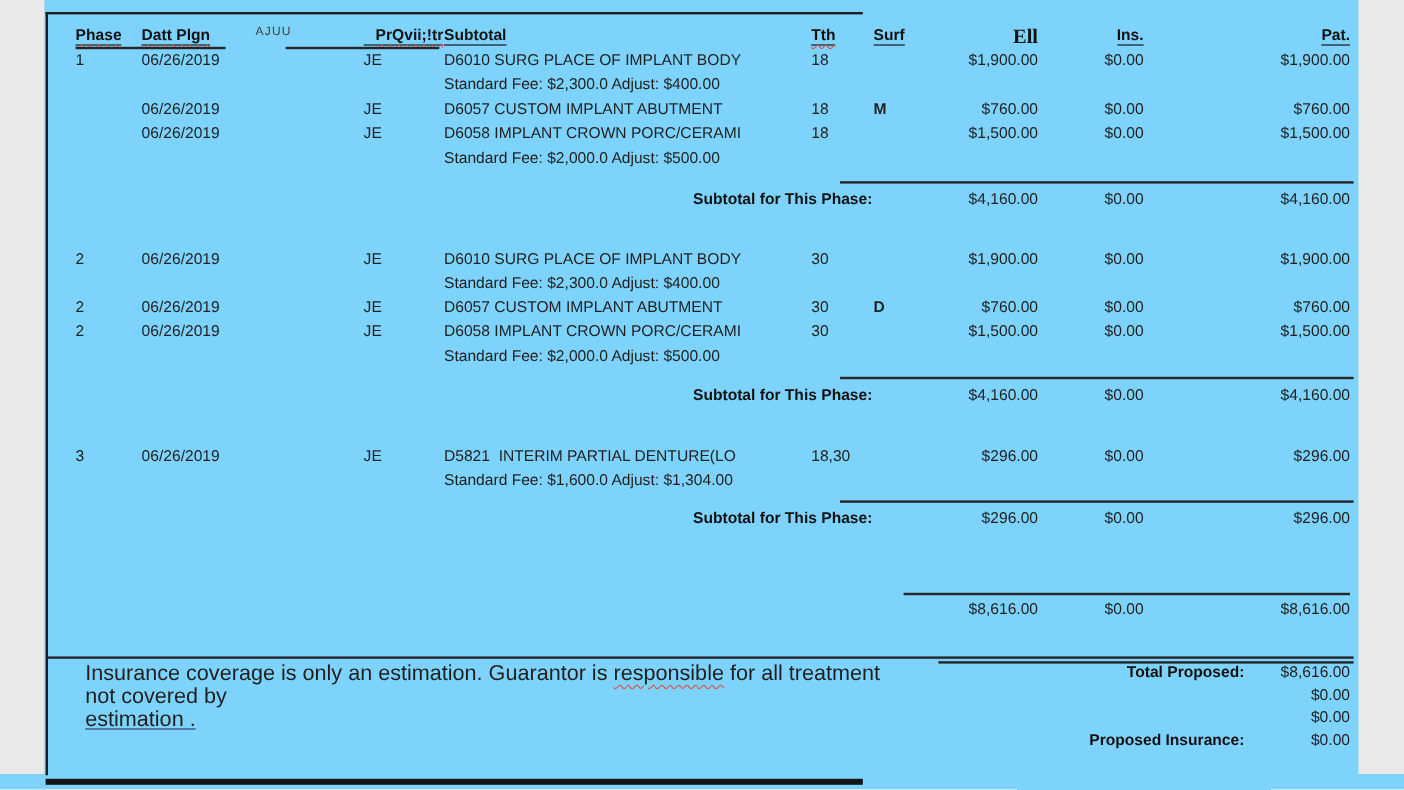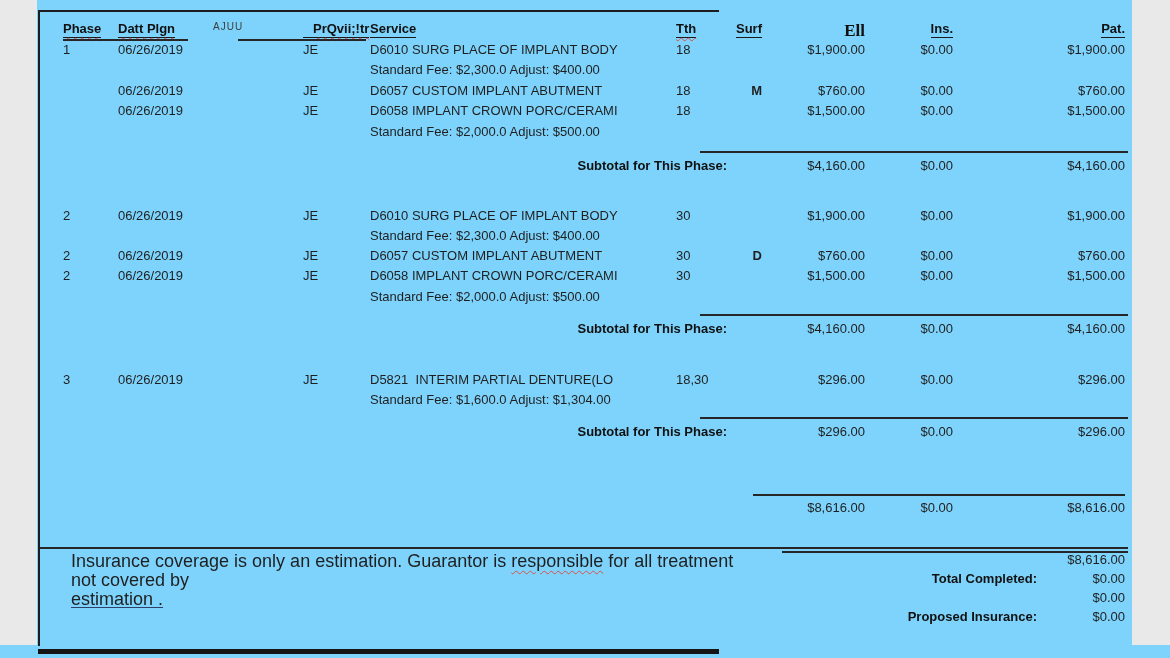--- a/index.html
+++ b/index.html
@@ -19,21 +19,21 @@
 
   .row { position:absolute; left:0; height:18px; width:1094px; font-size:13px; }
   .cell { position:absolute; top:0; white-space:pre; }
 
   .c-phase   { left:25px;  width:50px; }
   .c-date    { left:80px;  width:100px; }
   .c-ajuu    { left:175px; width:75px; }
   .c-prov    { left:255px; width:80px; text-indent:10px; }
   .c-service { left:332px; width:310px; }
   .c-tth     { left:638px; width:52px; }
-  .c-surf    { left:690px; width:34px; text-align:right; font-weight:bold; }
+  .c-surf    { left:690px; width:34px; text-align:left; font-weight:bold; }
   .c-fee     { left:733px; width:94px;  text-align:right; }
   .c-ins     { left:853px; width:62px;  text-align:right; }
   .c-pat     { left:988px; width:99px;  text-align:right; }
 
   .hdr-row { top:21px; }
   .hdr { font-weight:bold; color:#111; }
   .hdr .u { border-bottom:1.5px solid #1a1a1a; padding-bottom:1px; display:inline-block; }
   .sqg { text-decoration-line:underline; text-decoration-style:wavy; text-decoration-color:#d9534a;
          text-decoration-thickness:1px; text-underline-offset:4px; }
   .hdr-ajuu { font-weight:normal; color:#3d3d3d; font-size:10px; letter-spacing:1px; }
@@ -71,21 +71,21 @@
   <div class="vline"></div>
   <div class="botbar"></div>
 
   <div class="page">
 
     <div class="row hdr-row">
       <span class="cell c-phase hdr"><span class="u sqg">Phase</span></span>
       <span class="cell c-date hdr"><span class="u sqg">Datt Plgn</span></span>
       <span class="cell c-ajuu hdr-ajuu">AJUU</span>
       <span class="cell c-prov hdr"><span class="u sqg">PrQvii;!tr</span></span>
-      <span class="cell c-service hdr"><span class="u">Service</span></span>
+      <span class="cell c-service hdr"><span class="u">Subtotal</span></span>
       <span class="cell c-tth hdr"><span class="u sqg">Tth</span></span>
       <span class="cell c-surf hdr"><span class="u">Surf</span></span>
       <span class="cell c-fee hdr hdr-fee">Ell</span>
       <span class="cell c-ins hdr"><span class="u">Ins.</span></span>
       <span class="cell c-pat hdr"><span class="u">Pat.</span></span>
     </div>
     <div class="hrule hr-hdr1"></div>
     <div class="hrule hr-hdr2"></div>
 
     <div class="row" style="top:42px">
@@ -204,24 +204,24 @@
       <span class="cell c-ins">$0.00</span>
       <span class="cell c-pat">$8,616.00</span>
     </div>
 
     <div class="hrule hr-foot1"></div>
     <div class="hrule hr-foot2"></div>
 
     <div class="note"><span>Insurance coverage is only an estimation. Guarantor is </span><span class="sqg">responsible</span><span> for all treatment not covered by</span><br><span class="underlined">estimation .</span></div>
 
     <div class="tot-row" style="top:552px">
+      <span class="tot-label">Total Proposed:</span>
       <span class="tot-value">$8,616.00</span>
     </div>
     <div class="tot-row" style="top:571px">
-      <span class="tot-label">Total Completed:</span>
       <span class="tot-value">$0.00</span>
     </div>
     <div class="tot-row" style="top:590px">
       <span class="tot-value">$0.00</span>
     </div>
     <div class="tot-row" style="top:609px">
       <span class="tot-label">Proposed Insurance:</span>
       <span class="tot-value">$0.00</span>
     </div>
 

